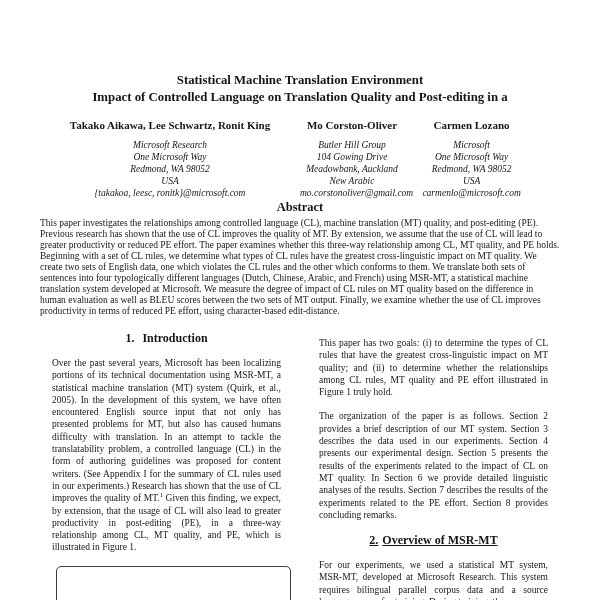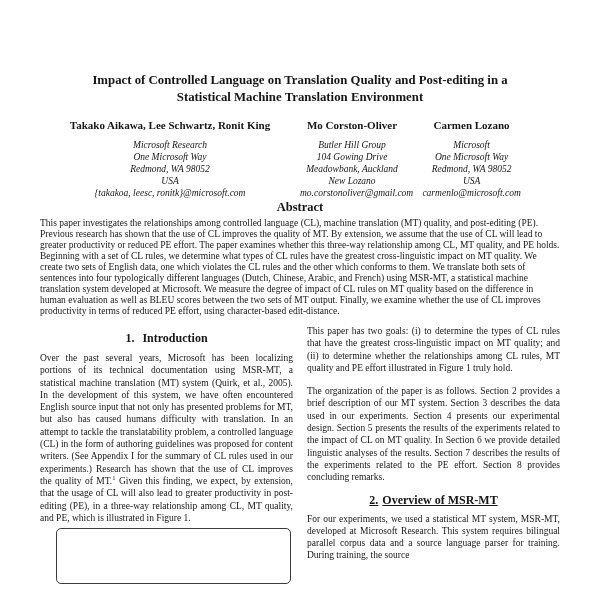--- a/index.html
+++ b/index.html
@@ -26,57 +26,57 @@
 
   .columns { display: flex; gap: 14px; margin-top: 8px; }
   .col { width: 253px; font-size: 9.5px; line-height: 12.3px; text-align: justify; }
 
   .sec-heading { text-align: center; font-weight: bold; font-size: 12px; line-height: 14px; }
   .sec-heading.h1 { margin: 6px 0 7px 0; }
   .sec-heading.h2 { margin: 9px 0 6px 0; text-decoration: underline; }
   .sec-num-wide { margin-right: 8px; }
   .sec-num { margin-right: 4px; }
 
-  .para { margin: 0; }
+  .para { margin: 12px; }
   .para + .para { margin-top: 11px; }
   sup.fnmark { font-size: 6.5px; line-height: 0; vertical-align: super; }
 
   .figure-box {
     margin: 4px 2px 0 16px; height: 54px;
     border: 1.2px solid #3c3c3c; border-radius: 5px;
   }
 </style>
 </head>
 <body>
 
 <div class="page">
 
   <div class="title">
+    <div>Statistical Machine Translation Environment</div>
     <div>Impact of Controlled Language on Translation Quality and Post-editing in a</div>
-    <div>Statistical Machine Translation Environment</div>
   </div>
 
   <div class="authors-row">
     <div class="author-col c1">
       <div class="author-names">Takako Aikawa, Lee Schwartz, Ronit King</div>
       <div class="affil">
         <div>Microsoft Research</div>
         <div>One Microsoft Way</div>
         <div>Redmond, WA 98052</div>
         <div>USA</div>
         <div>{takakoa, leesc, ronitk}@microsoft.com</div>
       </div>
     </div>
     <div class="author-col c2">
       <div class="author-names">Mo Corston-Oliver</div>
       <div class="affil">
         <div>Butler Hill Group</div>
         <div>104 Gowing Drive</div>
         <div>Meadowbank, Auckland</div>
-        <div>New Lozano</div>
+        <div>New Arabic</div>
         <div>mo.corstonoliver@gmail.com</div>
       </div>
     </div>
     <div class="author-col c3">
       <div class="author-names">Carmen Lozano</div>
       <div class="affil">
         <div>Microsoft</div>
         <div>One Microsoft Way</div>
         <div>Redmond, WA 98052</div>
         <div>USA</div>

